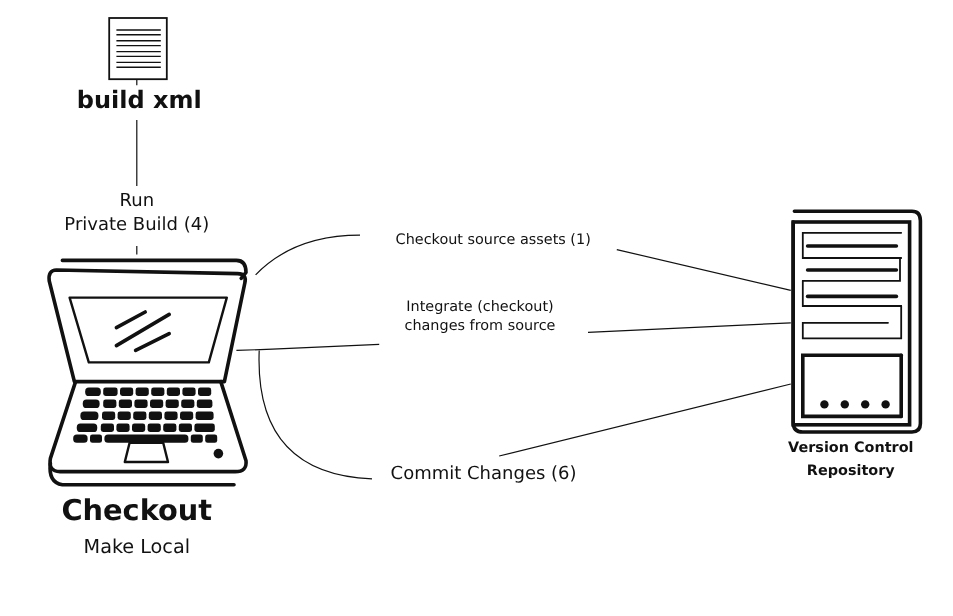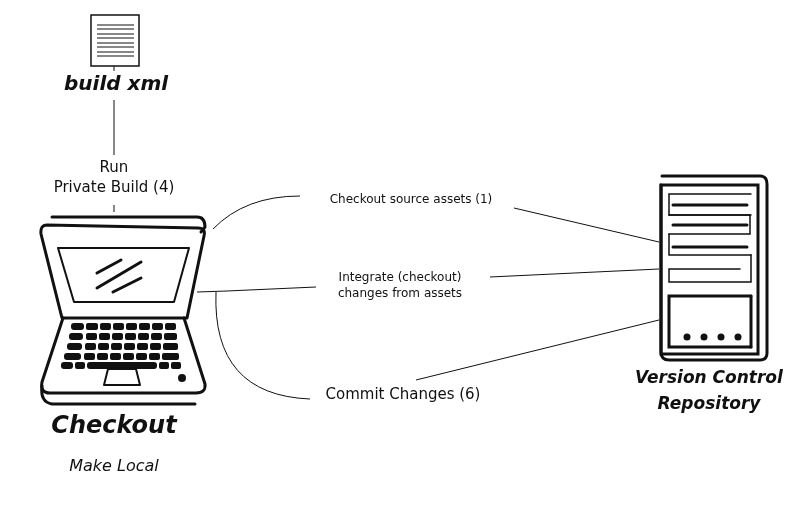--- a/index.html
+++ b/index.html
@@ -1,19 +1,19 @@
 <!DOCTYPE html>
 <html><head>
 <meta charset="utf-8">
 <style>
   html, body { margin:0; padding:0; background:#ffffff; }
   body { width:794px; height:513px; position:relative; overflow:hidden; font-family:"DejaVu Sans", sans-serif; color:#111; }
   svg.canvas { position:absolute; left:0; top:0; }
   .lbl { position:absolute; white-space:nowrap; text-align:center; line-height:1.3; }
-  .bold { font-weight:bold;font-style:italic; }
+  .bold { font-weight:bold; }
   .t16 { font-size:15px; }
   .t14 { font-size:12px; }
 </style>
 </head>
 <body>
 
 <svg class="canvas" width="794" height="513" viewBox="0 0 794 513">
 
   <g>
     <rect x="91" y="15" width="48" height="51" fill="#fff" stroke="#111" stroke-width="1.5"></rect>
@@ -112,29 +112,29 @@
 </svg>
 
 <div class="lbl bold" style="left:64px;top:70px;width:100px;font-size:20px;">build xml</div>
 
 <div class="lbl t16" style="left:34px;top:158px;width:160px;">
   <div>Run</div>
   <div>Private Build (4)</div>
 </div>
 
 <div class="lbl bold" style="left:24px;top:410px;width:180px;font-size:24px;">Checkout</div>
-<div class="lbl t16" style="left:4px;top:454px;width:220px;line-height:1.45;font-size:16px;font-style:italic;">
+<div class="lbl t16" style="left:4px;top:444px;width:220px;line-height:1.45;font-size:16px;">
   <div>Make Local</div>
 </div>
 
 <div class="lbl t14" style="left:302px;top:192px;width:218px;">Checkout source assets (1)</div>
 
-<div class="lbl t14" style="left:310px;top:269px;width:180px;line-height:1.35;">
+<div class="lbl t14" style="left:310px;top:247px;width:180px;line-height:1.35;">
   <div>Integrate (checkout)</div>
-  <div>changes from assets</div>
+  <div>changes from source</div>
 </div>
 
 <div class="lbl" style="left:310px;top:385px;width:186px;font-size:15px;">Commit Changes (6)</div>
 
-<div class="lbl bold" style="left:624px;top:364px;width:170px;font-size:17px;line-height:1.55;">
+<div class="lbl bold" style="left:624px;top:364px;width:170px;font-size:12px;line-height:1.55;">
   <div>Version Control</div>
   <div>Repository</div>
 </div>
 
 </body></html>

